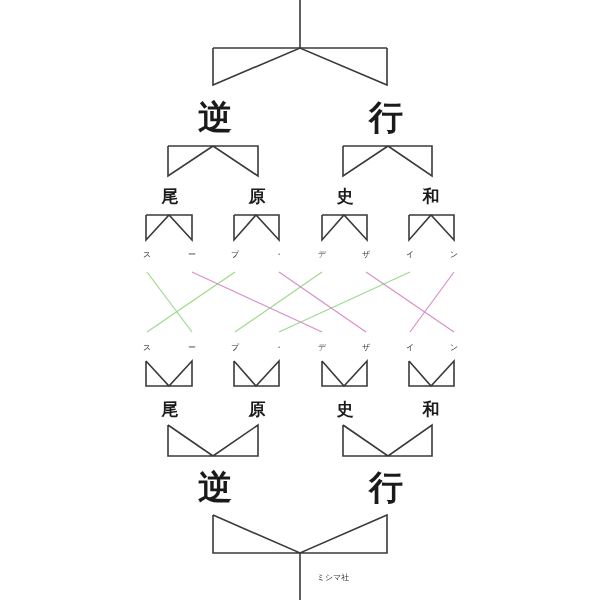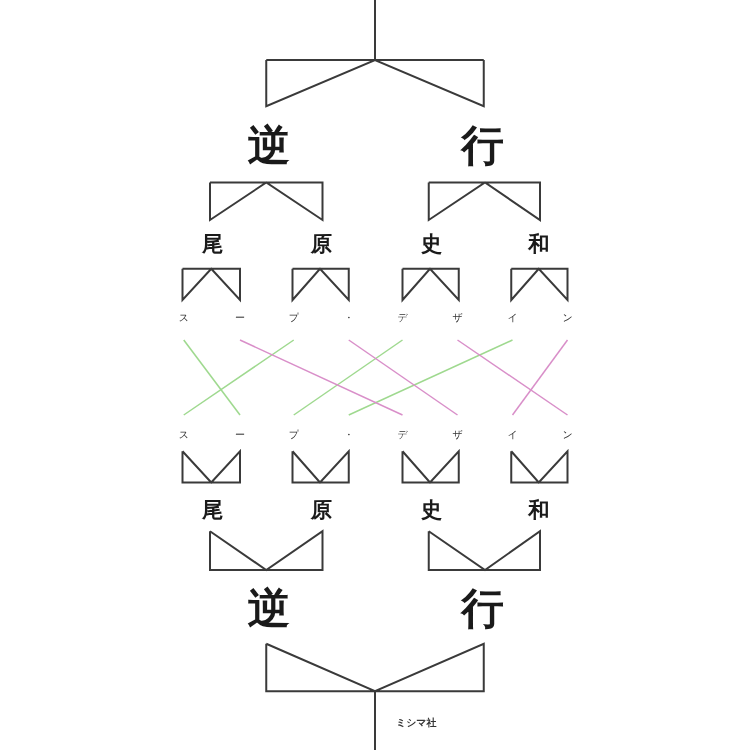--- a/index.html
+++ b/index.html
@@ -84,14 +84,14 @@
   <span class="txt kana-char" style="left:454px;top:348px;">ン</span>
 
   <span class="txt name-char" style="left:170px;top:409px;">尾</span>
   <span class="txt name-char" style="left:257px;top:409px;">原</span>
   <span class="txt name-char" style="left:345px;top:409px;">史</span>
   <span class="txt name-char" style="left:431px;top:409px;">和</span>
 
   <span class="txt title-char" style="left:215px;top:487px;">逆</span>
   <span class="txt title-char" style="left:386px;top:487px;">行</span>
 
-  <span class="txt publisher" style="left:333px;top:578px;font-weight:bold;">ミシマ社</span>
+  <span class="txt publisher" style="left:333px;top:578px;">ミシマ社</span>
 </div>
 
 </body></html>

